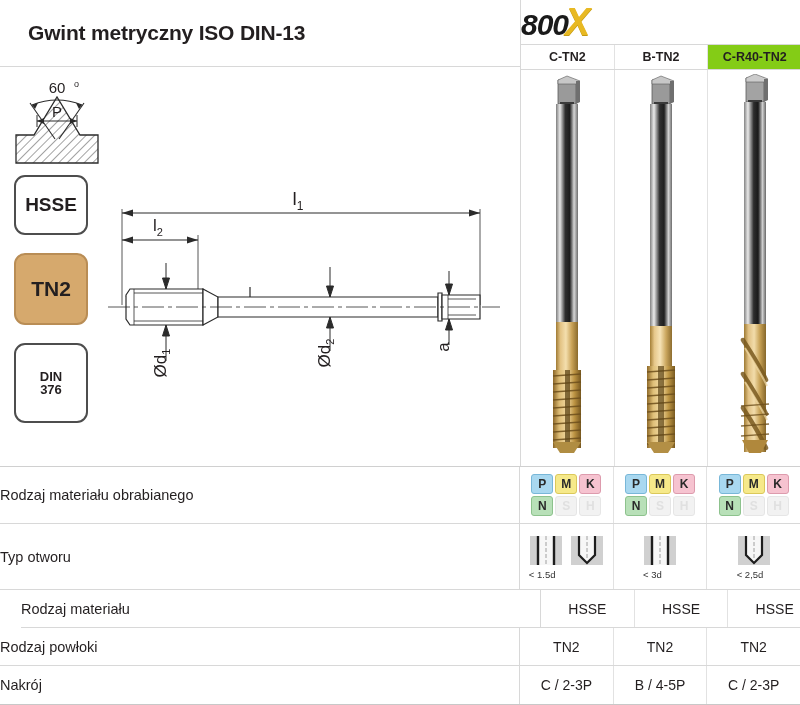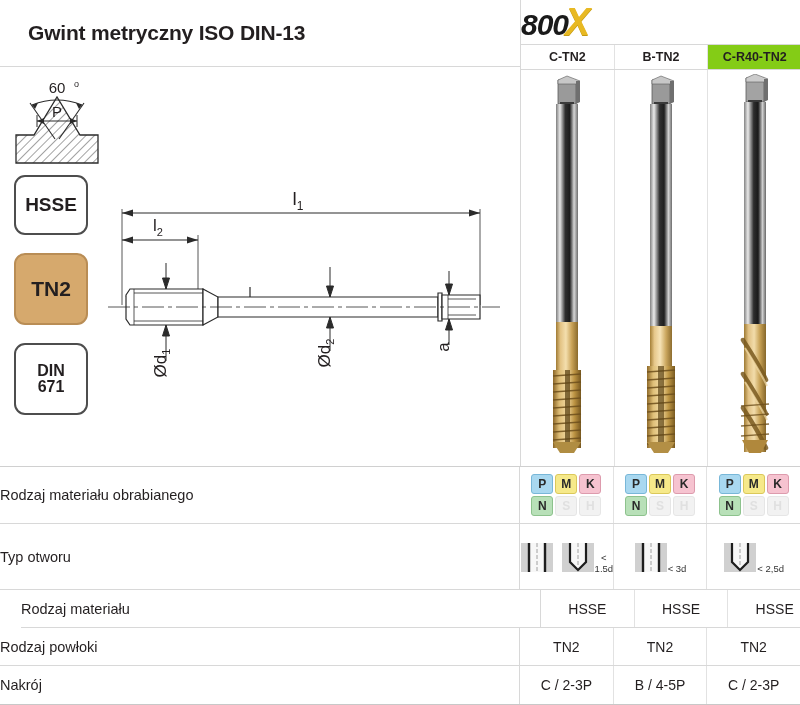--- a/index.html
+++ b/index.html
@@ -47,21 +47,21 @@
     border-radius: 11px;
     background: #fff;
     display: flex; align-items: center; justify-content: center;
     font-weight: bold; font-size: 20px;
     color: #231f20;
     text-align: center;
     line-height: 1.02;
   }
   #badge-hsse { top: 108px; height: 60px; font-size: 19px; }
   #badge-tn2  { top: 186px; height: 72px; background: #d6a96d; border-color: #b98d55; font-size: 21px; }
-  #badge-din  { top: 276px; height: 72px; font-size: 16px; }
+  #badge-din  { top: 276px; height: 80px; font-size: 13px; }
 
   #tap-drawing {
     position: absolute; left: 108px; top: 118px;
     width: 400px; height: 250px;
   }
 
   
   #right-panel {
     position: absolute; left: 520px; top: 0;
     width: 280px; height: 466px;
@@ -166,21 +166,21 @@
     color: #2a2a2a;
   }
   .chip.p { background: #a9d8f0; border-color: #78b7d8; }
   .chip.m { background: #f6e98a; border-color: #dbc85a; }
   .chip.k { background: #f6c3d0; border-color: #dd9bad; }
   .chip.n { background: #b8e0b8; border-color: #8dc28d; }
   .chip.off { background: #f2f2f2; border-color: #e6e6e6; color: #e0e0e0; }
 
   
   .hole-group { display: flex; align-items: center; gap: 7px; }
-  .hole-item { display: flex; flex-direction: row; align-items: flex-end; }
+  .hole-item { display: flex; flex-direction: column; align-items: flex-start; }
   .hole-depth {
     font-size: 9.5px; color: #333; margin-top: 2px;
     font-family: "Liberation Sans", sans-serif;
   }
 </style>
 </head>
 <body>
 
 <div id="page">
 
@@ -219,21 +219,21 @@
       <span>HSSE</span>
     </div>
 
     <div class="badge" id="badge-tn2">
       <span>TN2</span>
     </div>
 
     <div class="badge" id="badge-din">
       <span>
         <span>DIN</span><br>
-        <span>671</span>
+        <span>376</span>
       </span>
     </div>
 
     <svg id="tap-drawing" viewBox="0 0 400 250">
       <g stroke="#2b2b2b" fill="none" stroke-width="1.2">
 
         <line x1="14" y1="28" x2="372" y2="28"></line>
         <polygon points="14,28 25,24.5 25,31.5" fill="#2b2b2b" stroke="none"></polygon>
         <polygon points="372,28 361,24.5 361,31.5" fill="#2b2b2b" stroke="none"></polygon>
         <line x1="14" y1="24" x2="14" y2="120" stroke-width="0.8"></line>

